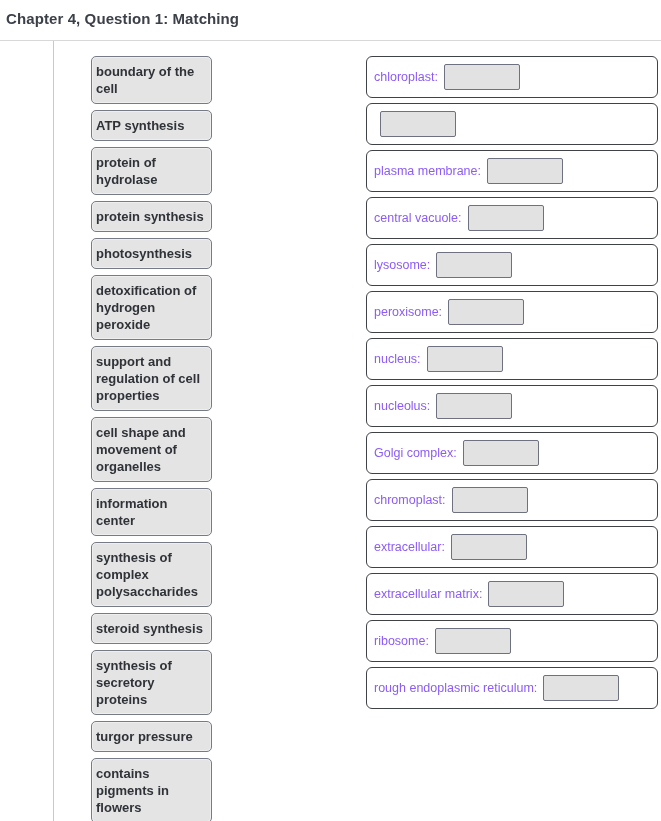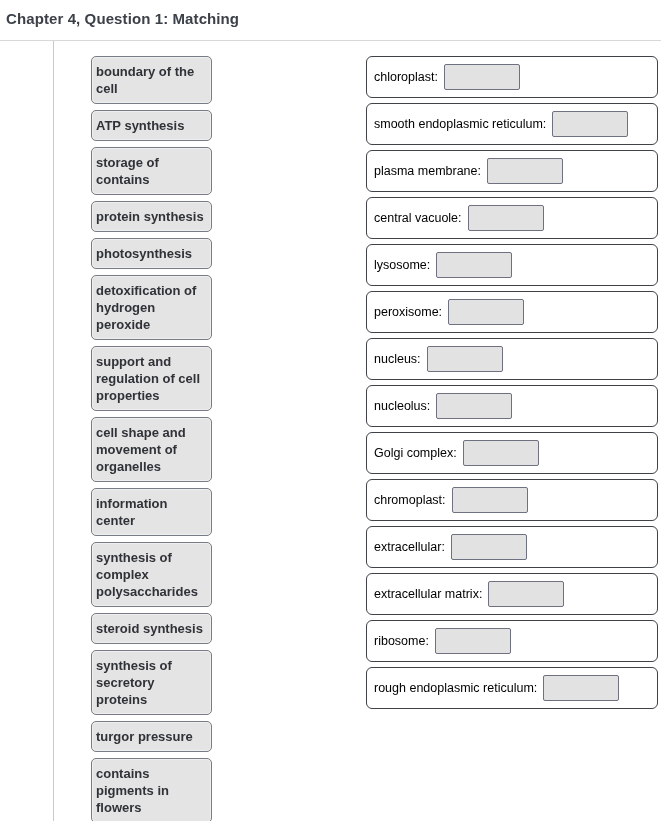--- a/index.html
+++ b/index.html
@@ -93,21 +93,21 @@
     border: 1.6px solid #3f4246;
     border-radius: 6px;
     margin-bottom: 5px;
     display: flex;
     align-items: center;
     padding: 0 7px;
   }
   .drop-label {
     font-size: 12.5px;
     font-weight: normal;
-    color: #000000;
+    color: #8b5cf6;
     white-space: nowrap;
     line-height: 16px;
   }
   .drop-box {
     box-sizing: border-box;
     width: 76px;
     height: 26px;
     margin-left: 6px;
     background: #e2e2e2;
     border: 1.5px solid #6e7280;
@@ -122,41 +122,40 @@
 <div class="page-title">Chapter 4, Question 1: Matching</div>
 
 <div class="top-rule"></div>
 <div class="v-divider"></div>
 
 <div class="match-area">
 
   <div class="left-col" id="left-col">
       <div class="drag-tile">boundary of the cell</div>
       <div class="drag-tile">ATP synthesis</div>
-      <div class="drag-tile">storage of contains</div>
+      <div class="drag-tile">protein of hydrolase</div>
       <div class="drag-tile">protein synthesis</div>
       <div class="drag-tile">photosynthesis</div>
       <div class="drag-tile">detoxification of hydrogen peroxide</div>
       <div class="drag-tile">support and regulation of cell properties</div>
       <div class="drag-tile">cell shape and movement of organelles</div>
       <div class="drag-tile">information center</div>
       <div class="drag-tile">synthesis of complex polysaccharides</div>
       <div class="drag-tile">steroid synthesis</div>
       <div class="drag-tile">synthesis of secretory proteins</div>
       <div class="drag-tile">turgor pressure</div>
       <div class="drag-tile">contains pigments in flowers</div>
     </div>
 
   <div class="right-col" id="right-col">
       <div class="drop-row">
         <span class="drop-label">chloroplast:</span>
         <div class="drop-box"></div>
       </div>
       <div class="drop-row">
-        <span class="drop-label">smooth endoplasmic reticulum:</span>
         <div class="drop-box"></div>
       </div>
       <div class="drop-row">
         <span class="drop-label">plasma membrane:</span>
         <div class="drop-box"></div>
       </div>
       <div class="drop-row">
         <span class="drop-label">central vacuole:</span>
         <div class="drop-box"></div>
       </div>

